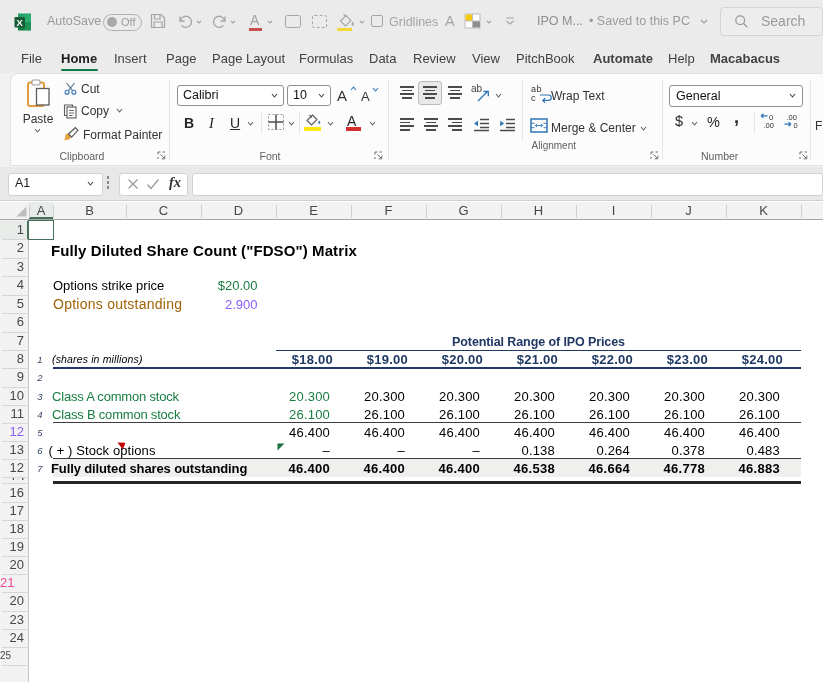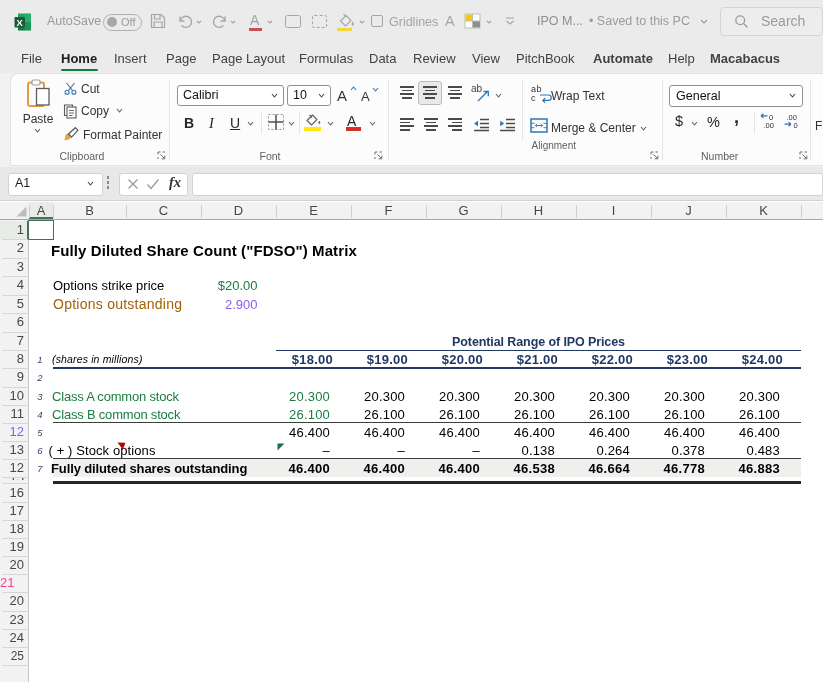--- a/index.html
+++ b/index.html
@@ -369,21 +369,21 @@
 <div class="abs" style="left:0;top:556.1px;width:24px;height:18.15px;line-height:18.1px;text-align:right;font-size:13px;color:#474747">20</div>
 <div class="abs" style="left:2px;top:574.2px;width:27px;height:1px;background:#d6d6d6"></div>
 <div class="abs" style="left:0;top:574.2px;width:24px;height:18.15px;line-height:18.1px;font-size:13px;color:#ec4899">21</div>
 <div class="abs" style="left:2px;top:592.4px;width:27px;height:1px;background:#d6d6d6"></div>
 <div class="abs" style="left:0;top:592.4px;width:24px;height:18.15px;line-height:18.1px;text-align:right;font-size:13px;color:#474747">20</div>
 <div class="abs" style="left:2px;top:610.5px;width:27px;height:1px;background:#d6d6d6"></div>
 <div class="abs" style="left:0;top:610.5px;width:24px;height:18.15px;line-height:18.1px;text-align:right;font-size:13px;color:#474747">23</div>
 <div class="abs" style="left:2px;top:628.7px;width:27px;height:1px;background:#d6d6d6"></div>
 <div class="abs" style="left:0;top:628.7px;width:24px;height:18.15px;line-height:18.1px;text-align:right;font-size:13px;color:#474747">24</div>
 <div class="abs" style="left:2px;top:646.9px;width:27px;height:1px;background:#d6d6d6"></div>
-<div class="abs" style="left:0;top:646.9px;width:24px;height:18.15px;line-height:18.1px;text-align:right;font-size:12px;color:#474747">25</div>
+<div class="abs" style="left:0;top:646.9px;width:24px;height:18.15px;line-height:18.1px;font-size:10px;color:#474747">25</div>
 <div class="abs" style="left:2px;top:665.0px;width:27px;height:1px;background:#d6d6d6"></div>
 <div class="abs" style="left:2px;top:483.0px;width:27px;height:1px;background:#d6d6d6"></div>
 <div class="abs" style="left:0;top:477.5px;width:24px;height:2.6px;overflow:hidden">
       <div style="margin-top:-8px;text-align:right;font-size:13px;color:#474747;font-family:'Liberation Sans',sans-serif">15</div>
     </div>
 <div class="abs" style="left:28.2px;top:219.8px;width:25.6px;height:20.4px;border:1.6px solid #47705c"></div>
 <div class="abs" style="left:51px;top:239.2px;height:18.15px;line-height:24px;white-space:nowrap;font-size:15px;color:#000;font-weight:bold;letter-spacing:0.1px;">Fully Diluted Share Count ("FDSO") Matrix</div>
 <div class="abs" style="left:53px;top:276.1px;height:18.15px;line-height:19px;white-space:nowrap;font-size:13px;color:#000;">Options strike price</div>
 <div class="abs" style="left:53px;top:294.6px;height:18.15px;line-height:19px;white-space:nowrap;font-size:14px;color:#a16207;letter-spacing:0.25px">Options outstanding</div>
 <div class="num" style="left:201px;top:276.1px;width:56.5px;height:18.15px;line-height:19px;color:#1a7d41;letter-spacing:0">$20.00</div>

